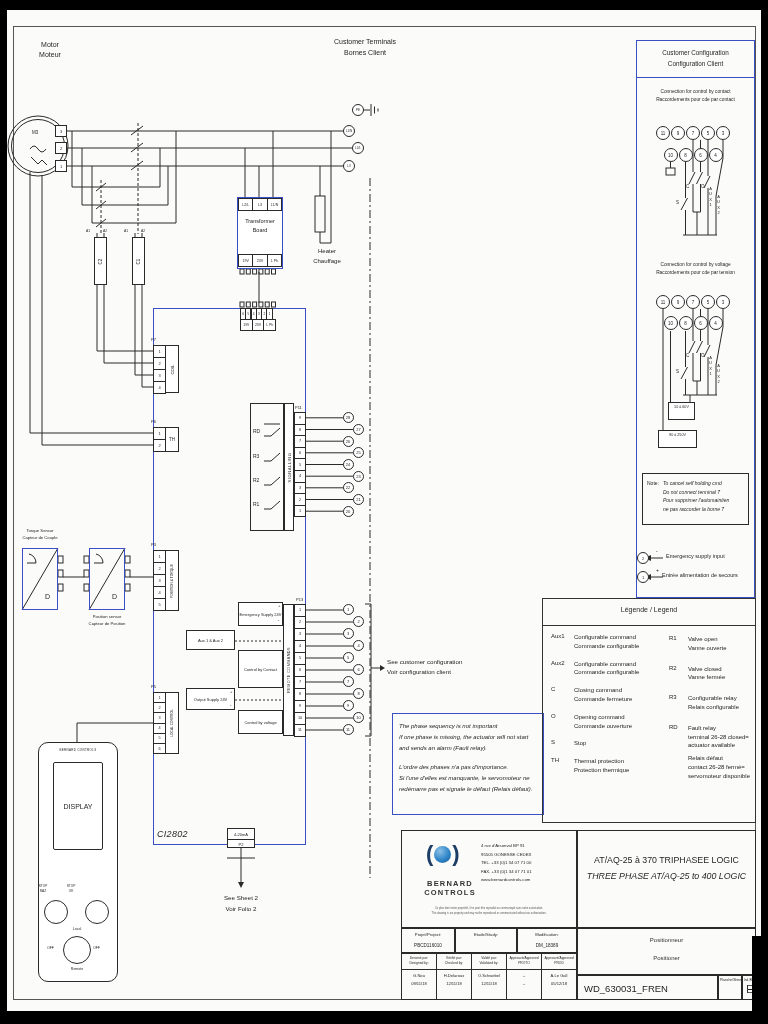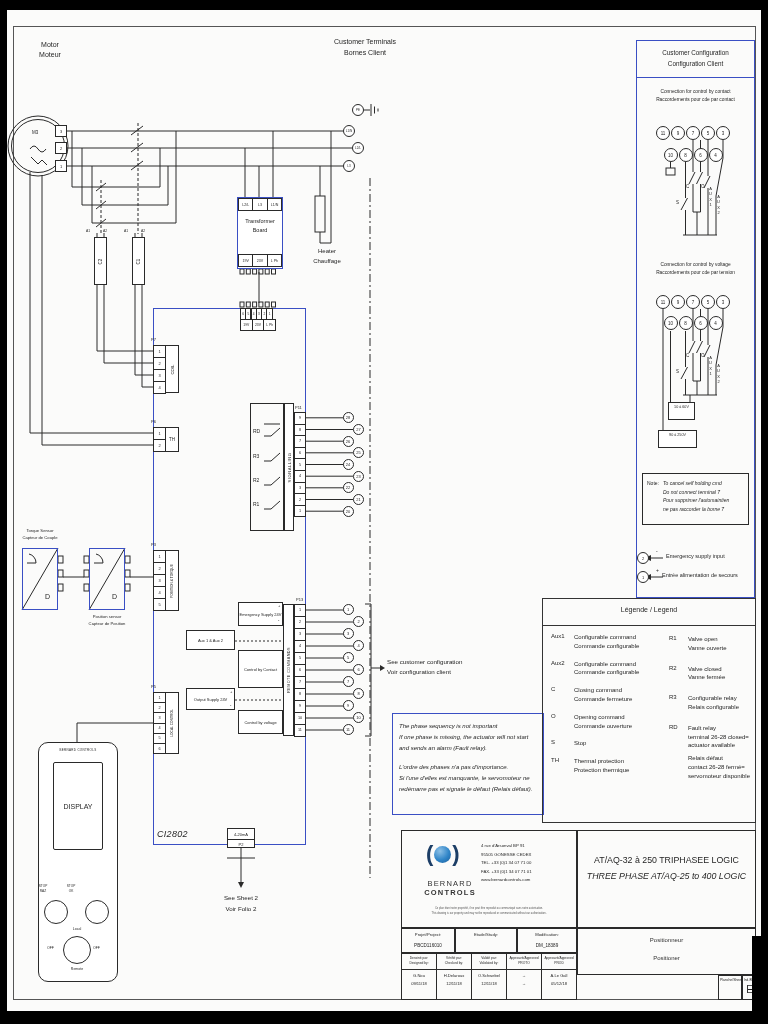--- a/index.html
+++ b/index.html
@@ -594,35 +594,35 @@
       </div>
       </div>
   </div>
 
   <div class="bx" style="left:401px;top:830px;width:176px;height:98px;">
     <div class="abs cflex" style="left:24px;top:12px;">
       <span style="font-size:22px;font-weight:bold;color:#1c3e66;line-height:22px;">(</span>
       <span style="display:inline-block;width:17px;height:17px;border-radius:50%;background:radial-gradient(circle at 35% 30%, #8cc0e6, #2f85c8 55%, #1d5c94);margin:0 1px;"></span>
       <span style="font-size:22px;font-weight:bold;color:#1c3e66;line-height:22px;">)</span>
     </div>
-    <div class="t ctr" style="left:22px;top:48px;width:52px;font-size:7.5px;font-weight:normal;letter-spacing:1.2px;color:#333;">BERNARD</div>
+    <div class="t ctr" style="left:22px;top:48px;width:52px;font-size:7.5px;font-weight:bold;letter-spacing:1.2px;color:#333;">BERNARD</div>
     <div class="t ctr" style="left:22px;top:57px;width:52px;font-size:7.5px;font-weight:bold;letter-spacing:1.2px;color:#333;">CONTROLS</div>
     <div class="abs addr" style="left:79px;top:12px;font-size:4.3px;line-height:6.8px;">
 
     <div>4 rue d'Arsonval BP 91</div>
         <div>95505 GONESSE CEDEX</div>
         <div>TEL. +33 (0)1 34 07 71 00</div>
         <div>FAX. +33 (0)1 34 07 71 01</div>
         <div>www.bernardcontrols.com</div>
       </div>
     <div class="t ctr" style="left:2px;top:76px;width:170px;font-size:2.6px;color:#555;">Ce plan étant notre propriété, il ne peut être reproduit ou communiqué sans notre autorisation.</div>
     <div class="t ctr" style="left:2px;top:81px;width:170px;font-size:2.6px;color:#555;">This drawing is our property and may not be reproduced or communicated without our authorization.</div>
   </div>
   <div class="bx" style="left:577px;top:830px;width:179px;height:98px;">
-    <div class="t ctr" style="left:2px;top:24px;width:173px;font-size:8.8px;">AT/AQ-32 à 250 TRIPHASEE LOGIC</div>
+    <div class="t ctr" style="left:2px;top:24px;width:173px;font-size:8.8px;">AT/AQ-25 à 370 TRIPHASEE LOGIC</div>
     <div class="t ctr" style="left:2px;top:40px;width:173px;font-size:8.8px;font-style:italic;">THREE PHASE AT/AQ-25 to 400 LOGIC</div>
   </div>
 
   <div class="bx" style="left:401px;top:928px;width:54px;height:25px;">
     <div class="t ctr" style="left:0;top:3px;width:52px;font-size:4.2px;">Projet/Project:</div>
     <div class="t ctr" style="left:0;top:14px;width:52px;font-size:4.6px;">PBCD116010</div>
   </div>
   <div class="bx" style="left:455px;top:928px;width:62px;height:25px;">
     <div class="t ctr" style="left:0;top:3px;width:60px;font-size:4.2px;">Etude/Study:</div>
     <div class="t ctr" style="left:0;top:14px;width:60px;font-size:4.6px;"></div>
@@ -672,20 +672,23 @@
         <div>PROD</div>
       </div>
       <div class="sc-v">A.Le Gall</div>
       <div class="sc-v">05/12/18</div>
     </div>
     </div>
 
   <div class="bx" style="left:577px;top:928px;width:179px;height:47px;">
     <div class="t ctr" style="left:2px;top:8px;width:173px;font-size:6px;color:#333;">Positionneur</div>
     <div class="t ctr" style="left:2px;top:26px;width:173px;font-size:6px;color:#333;">Positioner</div>
+  </div>
+  <div class="bx" style="left:577px;top:975px;width:141px;height:25px;">
+    <div class="t" style="left:6px;top:7px;font-size:9.5px;">WD_630031_FREN</div>
   </div>
   <div class="bx" style="left:718px;top:975px;width:24px;height:25px;">
     <div class="t" style="left:1px;top:2px;font-size:3.4px;">Planche/Sheet:</div>
   </div>
   <div class="bx" style="left:742px;top:975px;width:14px;height:25px;">
     <div class="t" style="left:1px;top:2px;font-size:3px;">Ind./Rev.:</div>
     <div class="t ctr" style="left:0;top:8px;width:13px;font-size:10px;">E</div>
   </div>
 
   <div class="blkbar" style="left:0;top:0;width:768px;height:10px;"></div>

